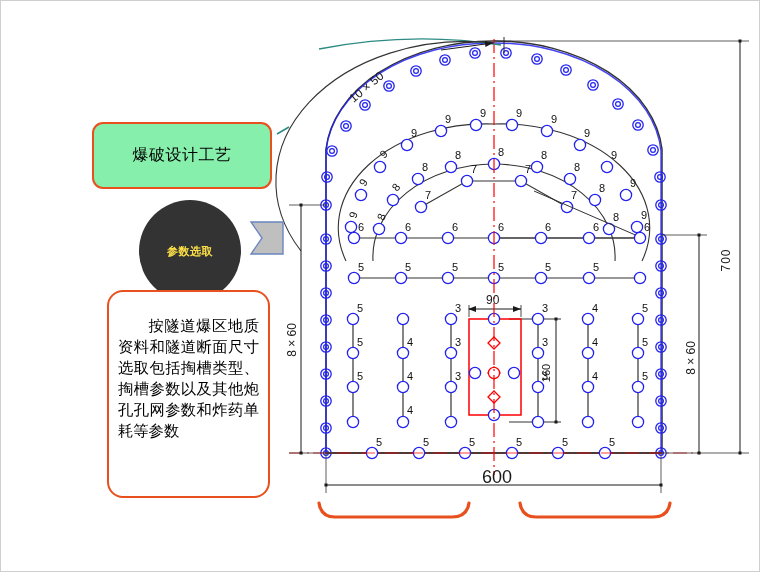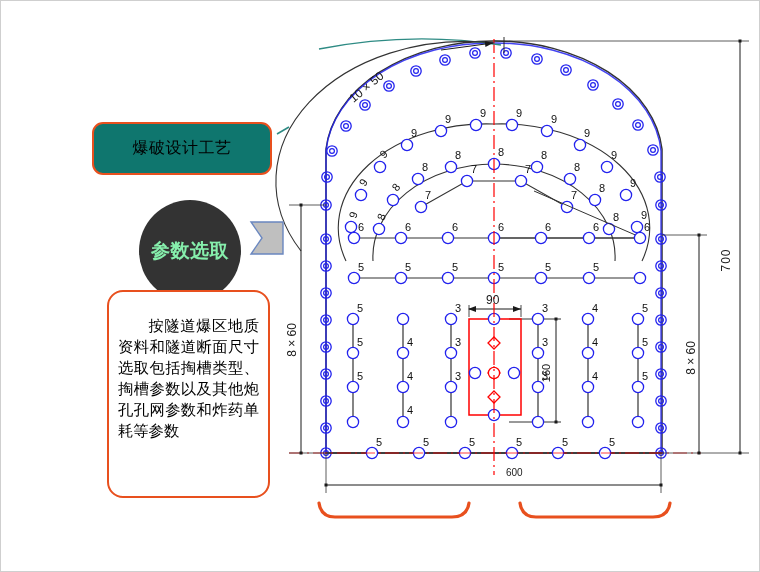--- a/index.html
+++ b/index.html
@@ -29,24 +29,24 @@
     left: 0; top: 0;
     width: 760px;
     height: 572px;
   }
   
   #title-box {
     position: absolute;
     left: 91px;
     top: 121px;
     width: 180px;
-    height: 53px;
+    height: 67px;
     border: 2.5px solid #E8501E;
     border-radius: 11px;
-    background: #0f766e;
+    background: #86efac;
     display: flex;
     align-items: center;
     justify-content: center;
     box-sizing: border-box;
   }
   #title-box .txt {
     font-size: 16px;
     color: #000000;
     letter-spacing: 0.5px;
     font-weight: 400;
@@ -60,22 +60,22 @@
     width: 102px;
     height: 102px;
     border-radius: 50%;
     background: #333333;
     display: flex;
     align-items: center;
     justify-content: center;
     box-sizing: border-box;
   }
   #param-circle .txt {
-    font-size: 19px;
-    color: #86efac;
+    font-size: 11px;
+    color: #fde047;
     font-weight: bold;
     white-space: nowrap;
     letter-spacing: 0.5px;
   }
   
   #desc-box {
     position: absolute;
     left: 106px;
     top: 289px;
     width: 163px;
@@ -520,21 +520,21 @@
   <div class="dim-label" style="left:713px; top:252px; transform:rotate(-90deg); transform-origin:center; font-size:12px; letter-spacing:1px;">700</div>
 
   <div class="dim-label" style="left:274px; top:332px; transform:rotate(-90deg); transform-origin:center; font-size:12px;">8 × 60</div>
 
   <div class="dim-label" style="left:673px; top:350px; transform:rotate(-90deg); transform-origin:center; font-size:12px;">8 × 60</div>
 
   <div class="dim-label" style="left:485px; top:292px; font-size:12px;">90</div>
 
   <div class="dim-label" style="left:536px; top:366px; transform:rotate(-90deg); transform-origin:center; font-size:11px;">160</div>
 
-  <div class="dim-label" style="left:481px; top:466px; font-size:10px;margin-left:24px;">600</div>
+  <div class="dim-label" style="left:481px; top:466px; font-size:18px;">600</div>
 
   <div id="title-box">
     <span class="txt">爆破设计工艺</span>
   </div>
 
   <div id="param-circle">
     <span class="txt">参数选取</span>
   </div>
 
   <div id="desc-box">

